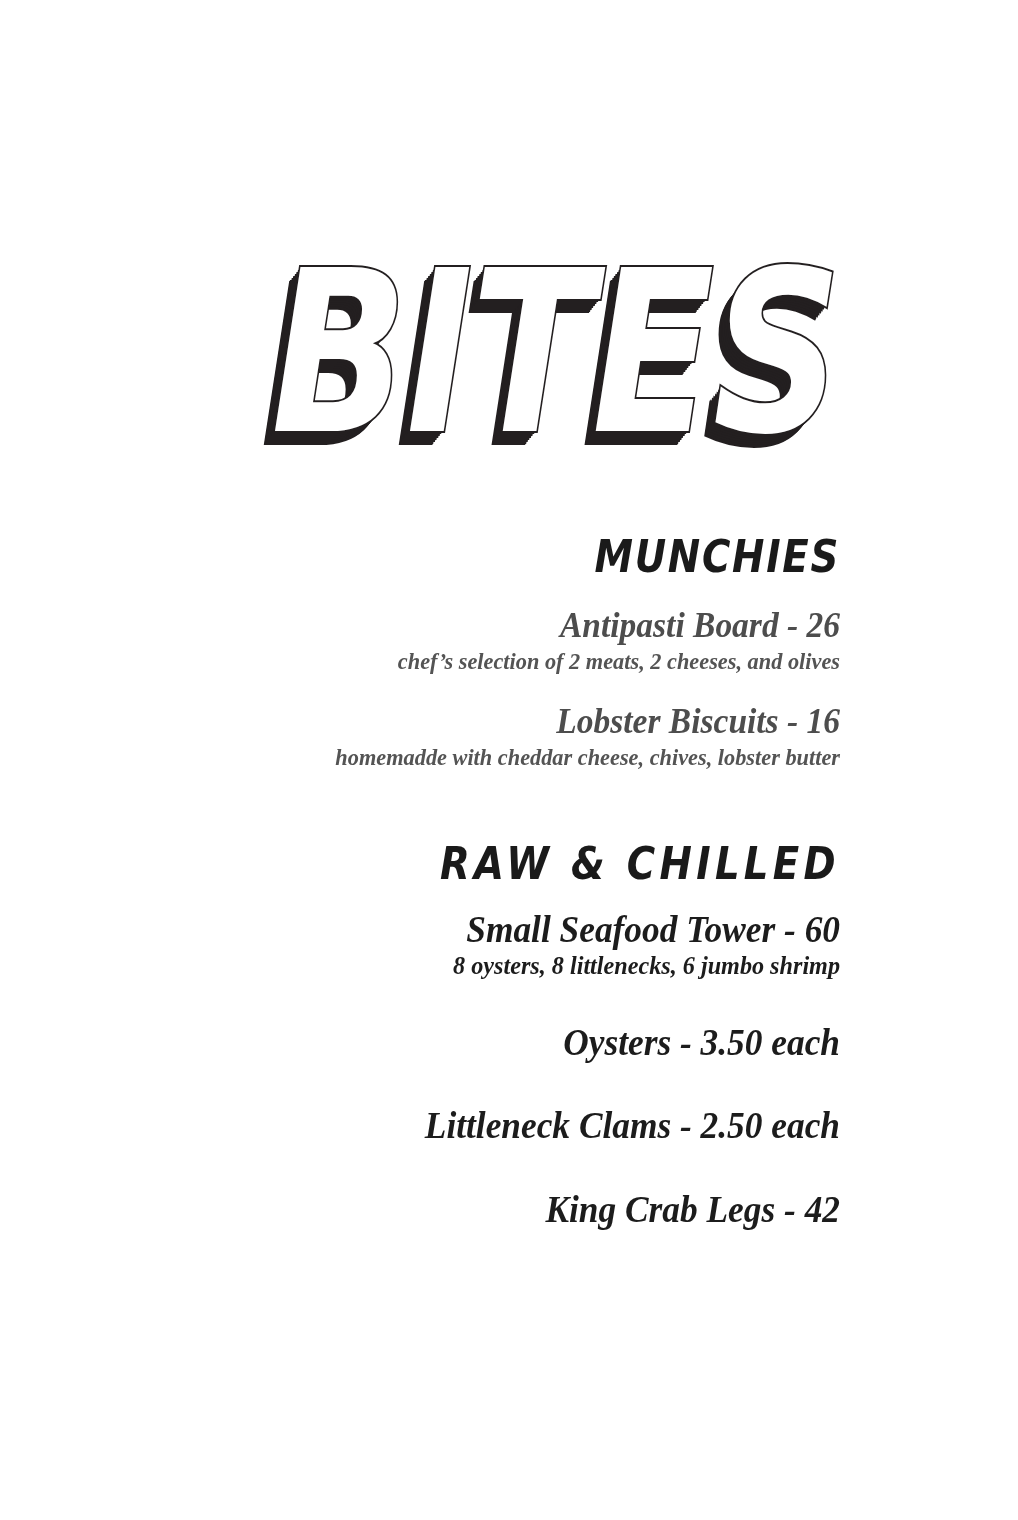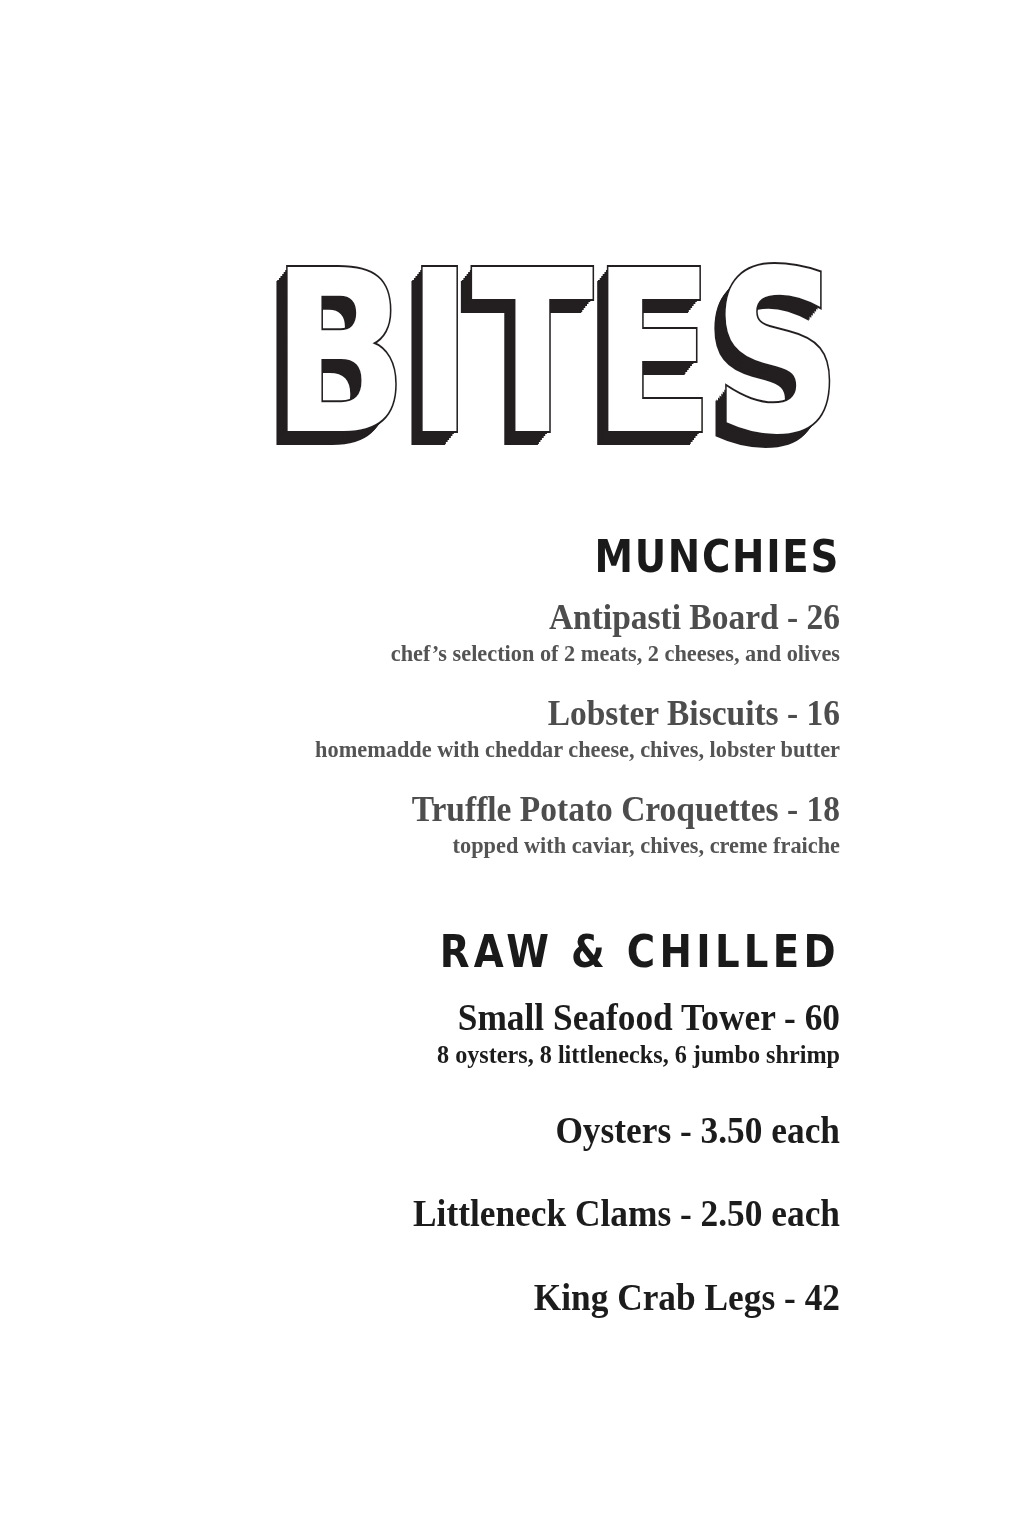--- a/index.html
+++ b/index.html
@@ -14,20 +14,21 @@
     overflow: hidden;
     font-family: "Liberation Serif", "DejaVu Serif", serif;
     -webkit-font-smoothing: antialiased;
   }
 
   .page {
     position: relative;
     width: 1018px;
     height: 1520px;
     background: #ffffff;
+    font-style: italic;
   }
 
   
   .content {
     position: absolute;
     left: 0;
     top: 0;
     width: 840px;
     text-align: right;
   }
@@ -106,21 +107,21 @@
     font-weight: 600;
     font-size: 24px;
     line-height: 1.18;
     color: #545454;
     transform: scaleX(0.93);
     transform-origin: 100% 50%;
     white-space: nowrap;
   }
 
   
-  .section-munchies { margin-top: 18px; }
+  .section-munchies { margin-top: 26px; }
   .section-munchies .item + .item { margin-top: 26px; }
 
   
   .section-raw { margin-top: 22px; }
   .section-raw .item-name {
     font-size: 38px;
     color: #1c1c1c;
     font-weight: 700;
     line-height: 1.14;
   }
@@ -151,24 +152,20 @@
           <span class="item-name">Antipasti Board - 26</span>
           <span class="item-desc">chef’s selection of 2 meats, 2 cheeses, and olives</span>
         </div>
 
         <div class="item">
           <span class="item-name">Lobster Biscuits - 16</span>
           <span class="item-desc">homemadde with cheddar cheese, chives, lobster butter</span>
         </div>
 
 
-        <div class="item">
-          <span class="item-name">Truffle Potato Croquettes - 18</span>
-          <span class="item-desc">topped with caviar, chives, creme fraiche</span>
-        </div>
 
 
       </div>
     </div>
 
     <div class="section section-raw-wrap">
       <span class="section-heading heading-raw">RAW &amp; CHILLED</span>
 
       <div class="section-raw">
 

